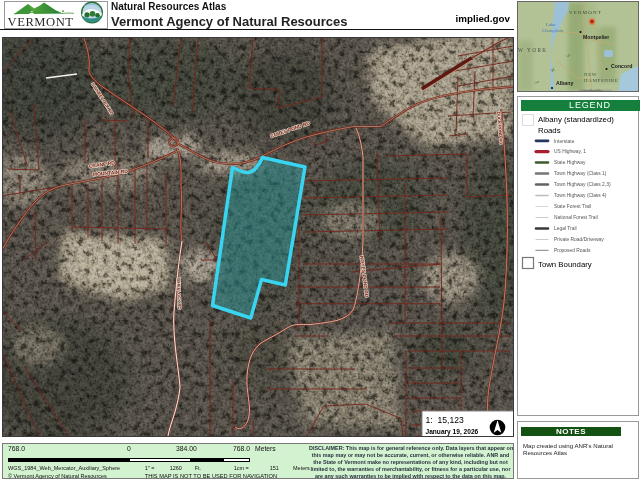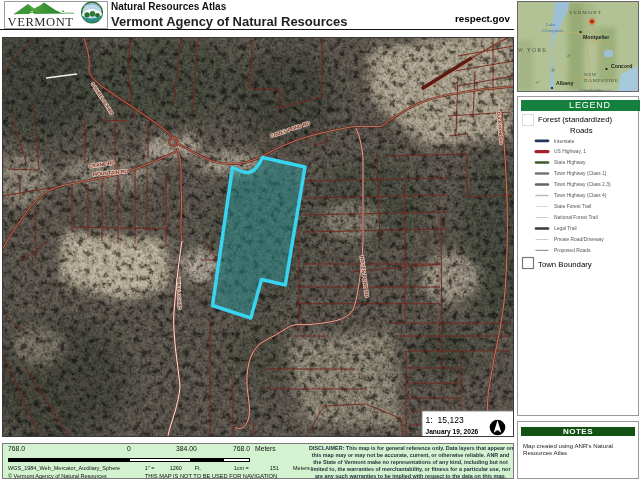--- a/index.html
+++ b/index.html
@@ -29,21 +29,21 @@
   <circle cx="88" cy="11.5" r="10.3" fill="#bcd7e6" stroke="#2a6e35" stroke-width="1.4"></circle>
   <path d="M78,13.5 Q82,7.5 88,8 Q94,8.5 98,12.5 L97.5,15 Q88,10.5 78.5,15.5 Z" fill="#f4f8fa"></path>
   <circle cx="83" cy="13.8" r="2.6" fill="#266c2d"></circle>
   <circle cx="88.5" cy="12.8" r="2.8" fill="#2f7a33"></circle>
   <circle cx="93.5" cy="14.2" r="2.3" fill="#266c2d"></circle>
   <path d="M78.2,15.5 Q88,20 97.8,14.5 Q97,20.5 88,21.7 Q79.8,20.7 78.2,15.5 Z" fill="#2f8e84"></path>
   <path d="M80,5.5 Q84,2.8 88,3.2 Q93,3.5 96,6.8" stroke="#8fbcd6" stroke-width="1.1" fill="none"></path>
 </svg>
 <div class="abs" style="left:111px;top:1px;font-weight:bold;font-size:10px;color:#111;">Natural Resources Atlas</div>
 <div class="abs" style="left:111px;top:13.6px;font-weight:bold;font-size:13px;color:#222;">Vermont Agency of Natural Resources</div>
-<div class="abs" style="left:380px;top:13px;width:130px;text-align:right;font-weight:bold;font-size:9.8px;color:#000;">respect.gov</div>
+<div class="abs" style="left:380px;top:13px;width:130px;text-align:right;font-weight:bold;font-size:9.8px;color:#000;">implied.gov</div>
 
 <div class="abs" style="left:2px;top:37px;width:512px;height:400px;border:1px solid #3a3a3a;box-sizing:border-box;background:#5d594f;">
 <svg width="510" height="398" viewBox="0 0 510 398" style="display:block">
   <defs>
     <filter id="blur6">
           <feGaussianBlur stdDeviation="6"></feGaussianBlur>
         </filter>
     <filter id="blur10">
           <feGaussianBlur stdDeviation="10"></feGaussianBlur>
         </filter>
@@ -247,22 +247,22 @@
   <circle cx="88.5" cy="67" r="1.1" fill="#111"></circle>
   <circle cx="34" cy="86" r="1.1" fill="#111"></circle>
   <rect x="60" y="87.5" width="34" height="2.5" fill="#9aa58c" opacity="0.8"></rect>
   <text x="62" y="90" font-size="2.8px" fill="#555" font-family="Liberation Sans,sans-serif">© OpenStreetMap</text>
 </svg>
 </div>
 
 <div class="abs" style="left:517px;top:96px;width:122px;height:320px;border:1px solid #999;box-sizing:border-box;background:#fff;"></div>
 <div class="abs" style="left:521px;top:99.5px;width:138px;height:11px;background:#15803d;color:#fff;font-weight:normal;font-size:9px;text-align:center;line-height:11px;letter-spacing:0.8px;">LEGEND</div>
 <div class="abs" style="left:522px;top:114px;width:12px;height:12px;border:1px solid #ddd;box-sizing:border-box;"></div>
-<div class="abs" style="left:538px;top:114.5px;font-size:7.8px;color:#000;">Forest (standardized)</div>
-<div class="abs" style="left:538px;top:125.5px;font-size:7.8px;color:#000;margin-left:32px;">Roads</div>
+<div class="abs" style="left:538px;top:114.5px;font-size:7.8px;color:#000;">Albany (standardized)</div>
+<div class="abs" style="left:538px;top:125.5px;font-size:7.8px;color:#000;">Roads</div>
 <svg class="abs" style="left:517px;top:96px;" width="122" height="320" viewBox="0 0 122 320">
   <g stroke-linecap="round">
     <line x1="19" y1="44.8" x2="31" y2="44.8" stroke="#24365c" stroke-width="2.8"></line>
     <line x1="19" y1="55.6" x2="31" y2="55.6" stroke="#a62030" stroke-width="3.2"></line>
     <line x1="19" y1="66.5" x2="31" y2="66.5" stroke="#3d5a2e" stroke-width="2.6"></line>
     <line x1="19" y1="77.5" x2="31" y2="77.5" stroke="#767676" stroke-width="2.6"></line>
     <line x1="19" y1="88.5" x2="31" y2="88.5" stroke="#636363" stroke-width="2.4"></line>
     <line x1="19" y1="99.5" x2="31" y2="99.5" stroke="#bbbbbb" stroke-width="1.6"></line>
     <line x1="19" y1="110.5" x2="31" y2="110.5" stroke="#d8d8d8" stroke-width="1.2"></line>
     <line x1="19" y1="121.5" x2="31" y2="121.5" stroke="#cccccc" stroke-width="1.2"></line>
@@ -281,14 +281,14 @@
     <text x="37" y="123.3">National Forest Trail</text>
     <text x="37" y="134.3">Legal Trail</text>
     <text x="37" y="145.3">Private Road/Driveway</text>
     <text x="37" y="156.2">Proposed Roads</text>
   </g>
   <rect x="5.5" y="161.5" width="11" height="11" fill="#fff" stroke="#777" stroke-width="1.2"></rect>
   <text x="21" y="170.5" font-size="7.8px" fill="#000" font-family="Liberation Sans,sans-serif">Town Boundary</text>
 </svg>
 
 <div class="abs" style="left:517px;top:421px;width:122px;height:58px;border:1px solid #999;box-sizing:border-box;background:#fff;"></div>
-<div class="abs" style="left:521px;top:426.5px;width:114px;height:9.5px;background:#145214;color:#fff;font-weight:bold;font-size:8px;text-align:center;line-height:9.5px;letter-spacing:0.5px;">NOTES</div>
+<div class="abs" style="left:521px;top:426.5px;width:100px;height:9.5px;background:#145214;color:#fff;font-weight:bold;font-size:8px;text-align:center;line-height:9.5px;letter-spacing:0.5px;">NOTES</div>
 <div class="abs" style="left:523px;top:442px;width:110px;font-size:6.1px;color:#222;line-height:7px;">Map created using ANR's Natural Resources Atlas</div>
 
 </body></html>

